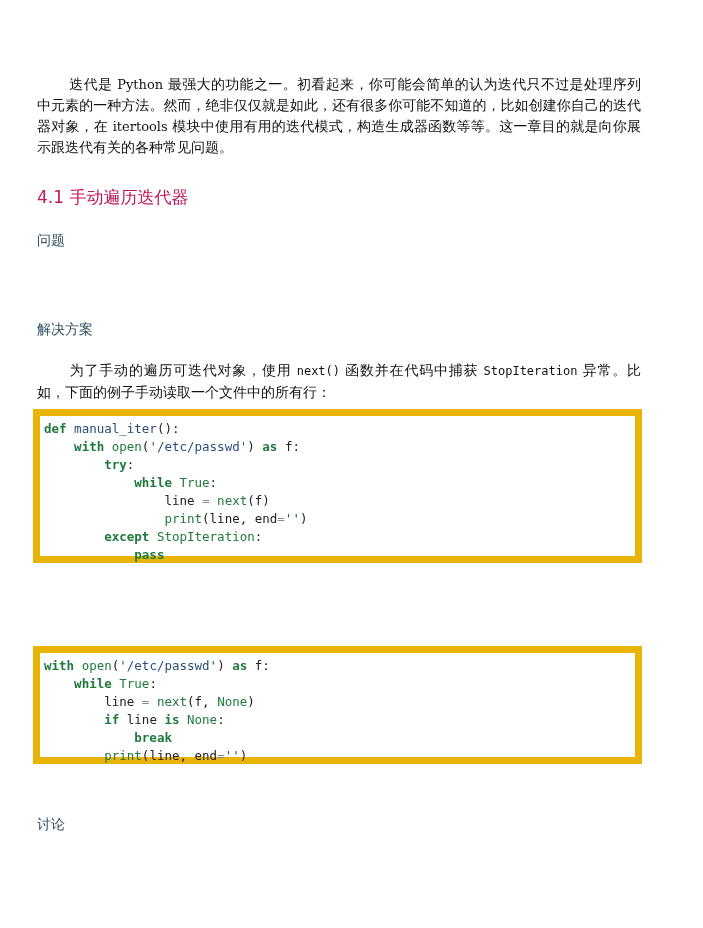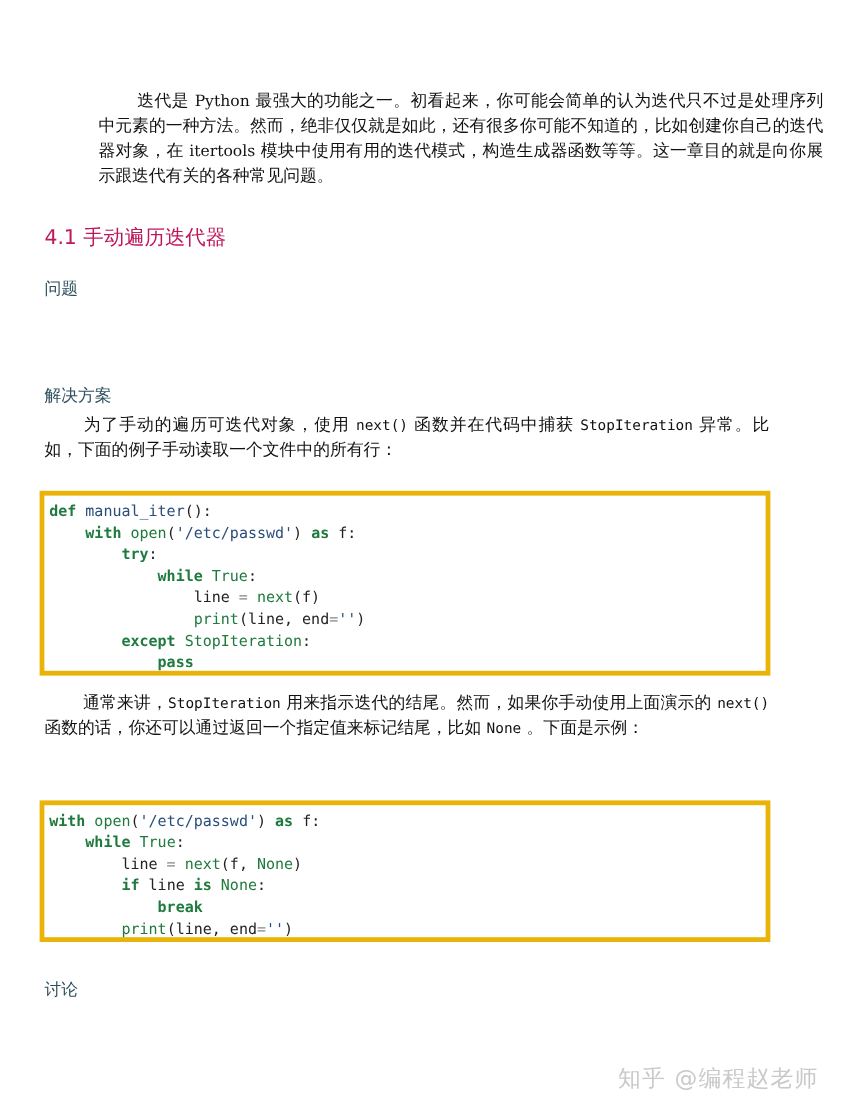--- a/index.html
+++ b/index.html
@@ -6,63 +6,61 @@
   body { width: 703px; height: 928px; overflow: hidden; position: relative;
          font-family: "DejaVu Sans", sans-serif; color: #111; }
   .page { position: absolute; left: 0; top: 0; width: 703px; height: 928px; }
   .h1 { position: absolute; left: 37px; top: 18px; font-size: 22px; color: #2f4f5f; letter-spacing: 1px; }
   .h2 { position: absolute; left: 37px; top: 186px; font-size: 17px; color: #be185d; }
   .h3 { position: absolute; left: 37px; font-size: 14px; color: #2f4f5f; }
   .para { position: absolute; left: 37px; width: 604px; font-size: 14px; line-height: 21px; color: #111; text-align: justify; }
   .para .indent { display: inline-block; width: 32px; }
   .serif { font-family: "DejaVu Serif", serif; font-size: 13px; }
   .mono { font-family: "DejaVu Sans Mono", monospace; font-size: 12px; }
-  .code { position: absolute; left: 33px; width: 609px; border: 4px solid #eab308; background: #fff;
+  .code { position: absolute; left: 33px; width: 609px; border: 7px solid #eab308; background: #fff;
           font-family: "DejaVu Sans Mono", monospace; font-size: 12.5px; line-height: 18px;
           padding: 4px 0 4px 4px; box-sizing: border-box; white-space: pre; color: #222; }
   .kw { color: #1f7a3d; font-weight: bold; }
   .bi { color: #1f7a3d; }
   .fn { color: #2a4e7a; }
   .str { color: #2a4e7a; }
   .op { color: #888; }
   .watermark { position: absolute; left: 515px; top: 886px; font-size: 19px; color: #c9c9c9; letter-spacing: 1px; }
 </style>
 </head>
 <body>
 
 <div class="page">
 
 
-  <div class="para" style="top:74px;margin-left:45px;"><span class="indent"></span><span>迭代是 </span><span class="serif">Python</span><span> 最强大的功能之一。初看起来，你可能会简单的认为迭代只不过是处理序列中元素的一种方法。然而，绝非仅仅就是如此，还有很多你可能不知道的，比如创建你自己的迭代器对象，在 </span><span class="serif">itertools</span><span> 模块中使用有用的迭代模式，构造生成器函数等等。这一章目的就是向你展示跟迭代有关的各种常见问题。</span></div>
+  <div class="para" style="top:74px;"><span class="indent"></span><span>迭代是 </span><span class="serif">Python</span><span> 最强大的功能之一。初看起来，你可能会简单的认为迭代只不过是处理序列中元素的一种方法。然而，绝非仅仅就是如此，还有很多你可能不知道的，比如创建你自己的迭代器对象，在 </span><span class="serif">itertools</span><span> 模块中使用有用的迭代模式，构造生成器函数等等。这一章目的就是向你展示跟迭代有关的各种常见问题。</span></div>
 
   <div class="h2">4.1 手动遍历迭代器</div>
 
   <div class="h3" style="top:232px;">问题</div>
 
 
   <div class="h3" style="top:321px;">解决方案</div>
 
-  <div class="para" style="top:344px;"><span class="indent"></span><span>为了手动的遍历可迭代对象，使用 </span><span class="mono">next()</span><span> 函数并在代码中捕获 </span><span class="mono">StopIteration</span><span> 异常。比如，下面的例子手动读取一个文件中的所有行：</span></div>
+  <div class="para" style="top:360px;"><span class="indent"></span><span>为了手动的遍历可迭代对象，使用 </span><span class="mono">next()</span><span> 函数并在代码中捕获 </span><span class="mono">StopIteration</span><span> 异常。比如，下面的例子手动读取一个文件中的所有行：</span></div>
 
   <div class="code" style="top:409px; height:154px;"><span><span class="kw">def</span> <span class="fn">manual_iter</span>():</span>
 <span>    <span class="kw">with</span> <span class="bi">open</span>(<span class="str">'/etc/passwd'</span>) <span class="kw">as</span> f:</span>
 <span>        <span class="kw">try</span>:</span>
 <span>            <span class="kw">while</span> <span class="bi">True</span>:</span>
 <span>                line <span class="op">=</span> <span class="bi">next</span>(f)</span>
 <span>                <span class="bi">print</span>(line, end<span class="op">=</span><span class="str">''</span>)</span>
 <span>        <span class="kw">except</span> <span class="bi">StopIteration</span>:</span>
 <span>            <span class="kw">pass</span></span></div>
 
-  <div class="para" style="top:576px;"><span class="indent"></span><span>通常来讲，</span><span class="mono">StopIteration</span><span> 用来指示迭代的结尾。然而，如果你手动使用上面演示的 </span><span class="mono">next()</span><span> 函数的话，你还可以通过返回一个指定值来标记结尾，比如 </span><span class="mono">None</span><span> 。下面是示例：</span></div>
 
-  <div class="code" style="top:646px; height:118px;margin-top:21px;"><span><span class="kw">with</span> <span class="bi">open</span>(<span class="str">'/etc/passwd'</span>) <span class="kw">as</span> f:</span>
+  <div class="code" style="top:646px; height:118px;"><span><span class="kw">with</span> <span class="bi">open</span>(<span class="str">'/etc/passwd'</span>) <span class="kw">as</span> f:</span>
 <span>    <span class="kw">while</span> <span class="bi">True</span>:</span>
 <span>        line <span class="op">=</span> <span class="bi">next</span>(f, <span class="bi">None</span>)</span>
 <span>        <span class="kw">if</span> line <span class="kw">is</span> <span class="bi">None</span>:</span>
 <span>            <span class="kw">break</span></span>
 <span>        <span class="bi">print</span>(line, end<span class="op">=</span><span class="str">''</span>)</span></div>
 
   <div class="h3" style="top:772px;margin-top:44px;">讨论</div>
 
 
 
-  <div class="watermark">知乎 @编程赵老师</div>
 </div>
 
 </body></html>

